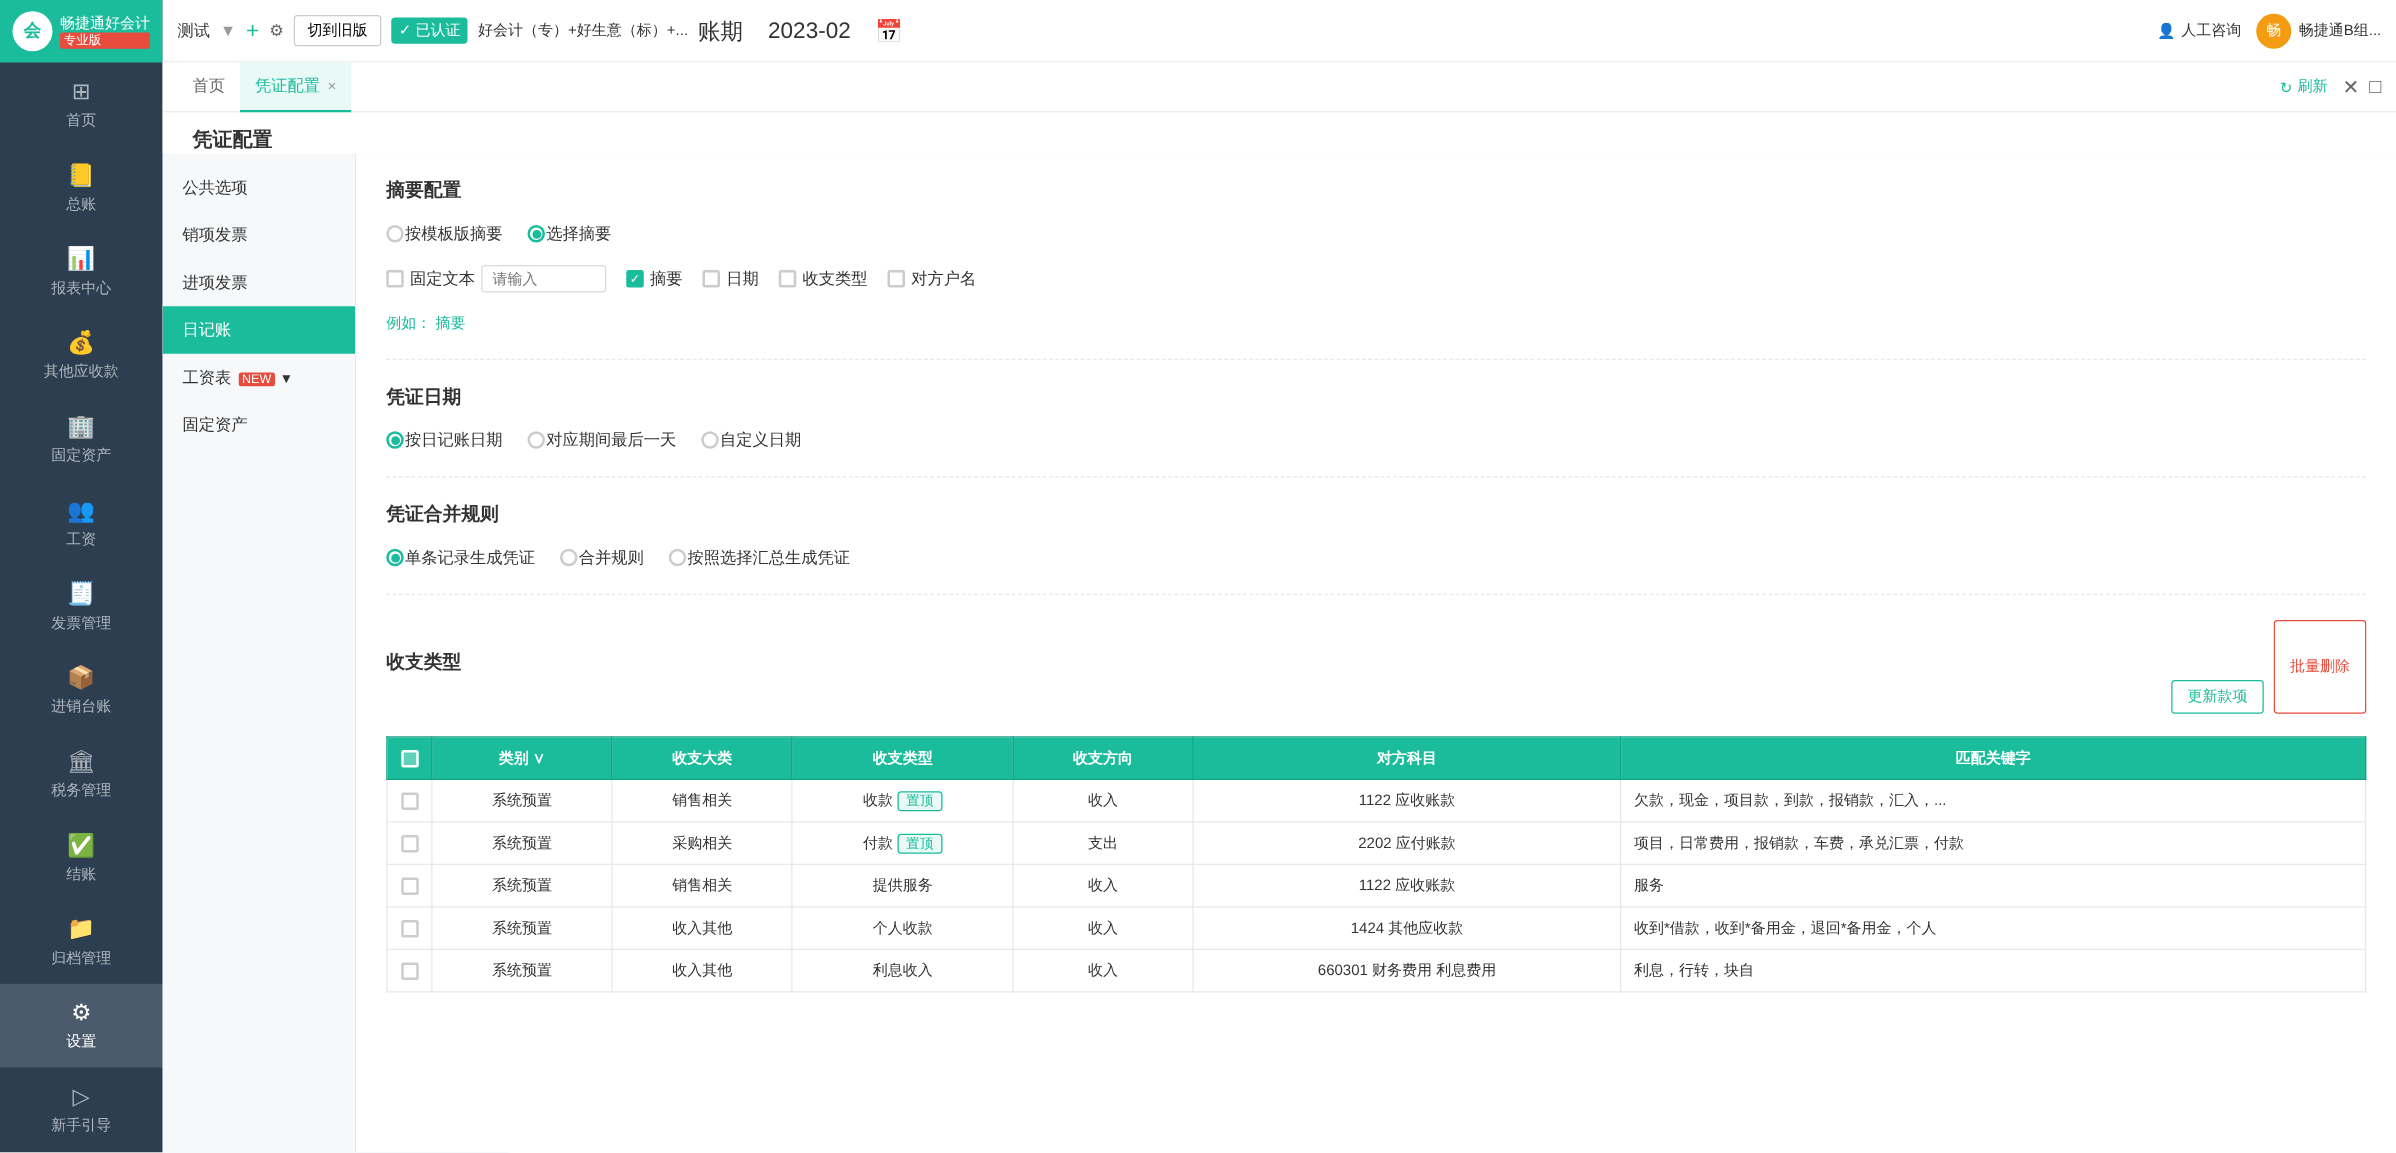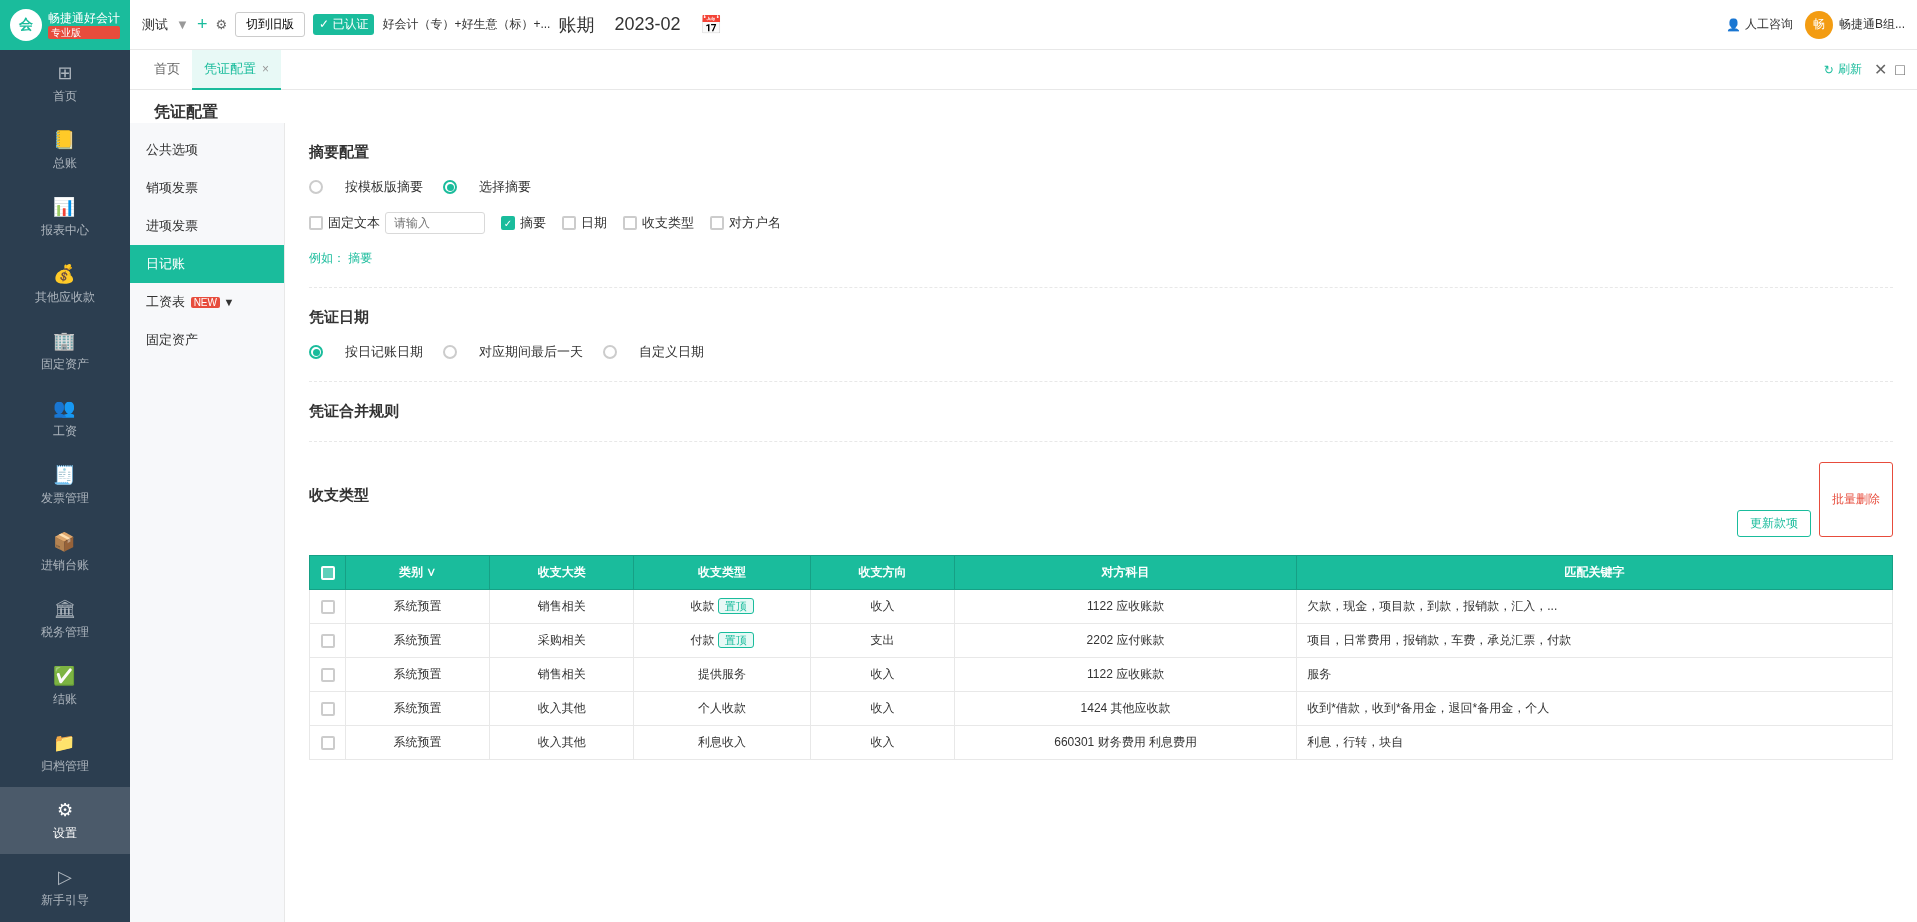--- a/index.html
+++ b/index.html
@@ -49,21 +49,21 @@
     .left-menu-item .arrow { margin-left: auto; font-size: 11px; }
 
     
     .main-panel { flex: 1; overflow-y: auto; padding: 20px 24px; background: #fff; }
 
     
     .section-title { font-size: 15px; font-weight: bold; color: #333; margin-bottom: 16px; }
 
     
     .radio-group { display: flex; align-items: center; gap: 20px; margin-bottom: 16px; }
-    .radio-item { display: flex; align-items: center; gap: 22px; cursor: pointer; font-size: 13px; }
+    .radio-item { display: flex; align-items: center; gap: 1px; cursor: pointer; font-size: 13px; }
     .radio-circle { width: 14px; height: 14px; border-radius: 50%; border: 2px solid #ccc; display: flex; align-items: center; justify-content: center; }
     .radio-circle.checked { border-color: #1abc9c; }
     .radio-circle.checked::after { content: ''; width: 7px; height: 7px; border-radius: 50%; background: #1abc9c; display: block; }
 
     
     .checkbox-group { display: flex; align-items: center; gap: 16px; margin-bottom: 16px; flex-wrap: wrap; }
     .checkbox-item { display: flex; align-items: center; gap: 5px; cursor: pointer; font-size: 13px; }
     .checkbox-box { width: 14px; height: 14px; border: 2px solid #ccc; border-radius: 2px; display: flex; align-items: center; justify-content: center; }
     .checkbox-box.checked { background: #1abc9c; border-color: #1abc9c; color: #fff; font-size: 10px; }
     .checkbox-text-input { border: 1px solid #d9d9d9; border-radius: 3px; padding: 3px 8px; font-size: 12px; color: #999; width: 100px; }
@@ -297,20 +297,34 @@
               <div class="radio-circle"></div>
               <span>自定义日期</span>
             </label>
           </div>
         </div>
 
         <hr class="section-divider">
 
         <div class="section">
           <div class="section-title">凭证合并规则</div>
+          <div class="radio-group">
+            <label class="radio-item">
+              <div class="radio-circle checked"></div>
+              <span>单条记录生成凭证</span>
+            </label>
+            <label class="radio-item">
+              <div class="radio-circle"></div>
+              <span>合并规则</span>
+            </label>
+            <label class="radio-item">
+              <div class="radio-circle"></div>
+              <span>按照选择汇总生成凭证</span>
+            </label>
+          </div>
         </div>
 
         <hr class="section-divider">
 
         <div class="section">
           <div style="display:flex; align-items:center; justify-content:space-between; margin-bottom:10px;">
             <div class="section-title">收支类型</div>
             <div class="table-header-bar">
               <button class="btn-outline">更新款项</button>
               <button class="btn-danger">批量删除</button>

